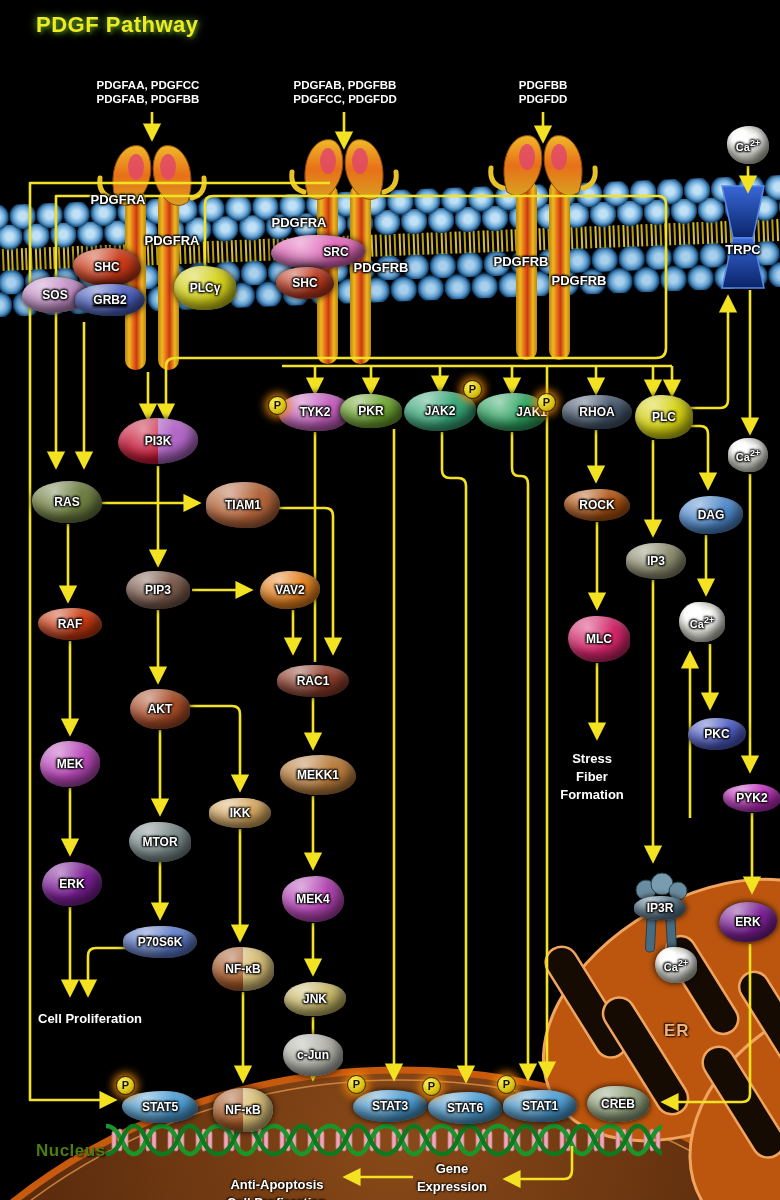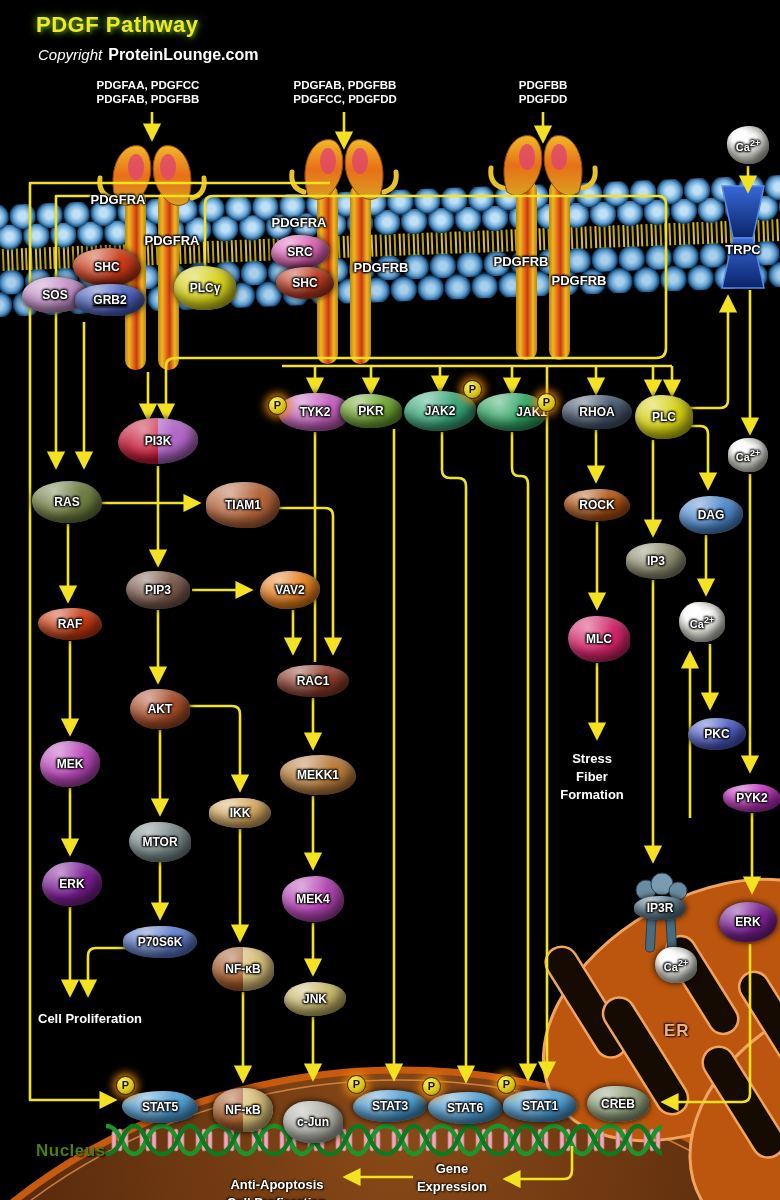--- a/index.html
+++ b/index.html
@@ -204,23 +204,20 @@
         <path d="M750,474 V770"></path>
         <path d="M752,813 V891"></path>
         <path d="M750,944 L750,1094 Q750,1102 742,1102 L664,1102"></path>
         <path d="M572,1146 L572,1170 Q572,1179 564,1179 L506,1179"></path>
         <path d="M413,1177 H346"></path>
       </g>
     </g>
   </svg>
 
   <div class="title">PDGF Pathway</div>
-  <div class="copy">
-    <span class="it">Copyright</span><span class="b">ProteinLounge.com</span>
-  </div>
 
   <div id="dyn">
       <div class="ligand" style="left: 148px; top: 78px;">
         <div>PDGFAA, PDGFCC</div>
         <div>PDGFAB, PDGFBB</div>
       </div>
       <div class="ligand" style="left: 345px; top: 78px;">
         <div>PDGFAB, PDGFBB</div>
         <div>PDGFCC, PDGFDD</div>
       </div>
@@ -240,21 +237,21 @@
       </div>
       <div class="node" style="left: 73px; top: 248px; width: 68px; height: 38px; border-radius: 55% 45% 48% 52% / 45% 55% 48% 52%; background: radial-gradient(circle at 32% 26%, rgba(255, 255, 255, 0.55), rgba(255, 255, 255, 0) 48%), rgb(204, 58, 24);">
         <span class="lb">SHC</span>
       </div>
       <div class="node" style="left: 75px; top: 284px; width: 70px; height: 32px; border-radius: 52% 48% 45% 55% / 48% 52% 55% 45%; background: radial-gradient(circle at 32% 26%, rgba(255, 255, 255, 0.55), rgba(255, 255, 255, 0) 48%), rgb(74, 95, 192); text-decoration: underline;">
         <span class="lb">GRB2</span>
       </div>
       <div class="node" style="left: 174px; top: 266px; width: 62px; height: 44px; border-radius: 45% 55% 52% 48% / 52% 48% 45% 55%; background: radial-gradient(circle at 32% 26%, rgba(255, 255, 255, 0.55), rgba(255, 255, 255, 0) 48%), rgb(214, 211, 28);">
         <span class="lb">PLCγ</span>
       </div>
-      <div class="node" style="left: 271px; top: 235px; width: 58px; height: 34px; border-radius: 48% 52% 55% 45% / 55% 45% 52% 48%; background: radial-gradient(circle at 32% 26%, rgba(255, 255, 255, 0.55), rgba(255, 255, 255, 0) 48%), rgb(224, 102, 184);">
+      <div class="node" style="left: 271px; top: 235px; width: 58px; height: 34px; border-radius: 48% 52% 55% 45% / 55% 45% 52% 48%; background: radial-gradient(circle at 32% 26%, rgba(255, 255, 255, 0.55), rgba(255, 255, 255, 0) 48%), rgb(224, 102, 184); padding-left: 36px;">
         <span class="lb">SRC</span>
       </div>
       <div class="node" style="left: 276px; top: 267px; width: 58px; height: 32px; border-radius: 55% 45% 48% 52% / 45% 55% 48% 52%; background: radial-gradient(circle at 32% 26%, rgba(255, 255, 255, 0.55), rgba(255, 255, 255, 0) 48%), rgb(192, 58, 32);">
         <span class="lb">SHC</span>
       </div>
       <div class="node" style="left: 279px; top: 393px; width: 72px; height: 38px; border-radius: 52% 48% 45% 55% / 48% 52% 55% 45%; background: radial-gradient(circle at 32% 26%, rgba(255, 255, 255, 0.55), rgba(255, 255, 255, 0) 48%), rgb(197, 96, 190);">
         <span class="lb">TYK2</span>
         <span class="badge" style="left: -11px; top: 3px;">P</span>
       </div>
       <div class="node" style="left: 340px; top: 394px; width: 62px; height: 34px; border-radius: 45% 55% 52% 48% / 52% 48% 45% 55%; background: radial-gradient(circle at 32% 26%, rgba(255, 255, 255, 0.55), rgba(255, 255, 255, 0) 48%), rgb(112, 168, 50);">
@@ -361,21 +358,21 @@
       <div class="node" style="left: 719px; top: 902px; width: 58px; height: 40px; border-radius: 48% 52% 55% 45% / 55% 45% 52% 48%; background: radial-gradient(circle at 32% 26%, rgba(255, 255, 255, 0.55), rgba(255, 255, 255, 0) 48%), rgb(125, 31, 150);">
         <span class="lb">ERK</span>
       </div>
       <div class="node" style="left: 122px; top: 1091px; width: 76px; height: 32px; border-radius: 55% 45% 48% 52% / 45% 55% 48% 52%; background: radial-gradient(circle at 32% 26%, rgba(255, 255, 255, 0.55), rgba(255, 255, 255, 0) 48%), rgb(77, 159, 214);">
         <span class="lb">STAT5</span>
         <span class="badge" style="left: -6px; top: -15px;">P</span>
       </div>
       <div class="node" style="left: 213px; top: 1088px; width: 60px; height: 44px; border-radius: 52% 48% 45% 55% / 48% 52% 55% 45%; background: radial-gradient(circle at 32% 26%, rgba(255, 255, 255, 0.55), rgba(255, 255, 255, 0) 48%), linear-gradient(90deg, rgb(165, 90, 40) 0px, rgb(165, 90, 40) 50%, rgb(217, 193, 121) 50%, rgb(217, 193, 121) 100%);">
         <span class="lb">NF-κB</span>
       </div>
-      <div class="node" style="left: 283px; top: 1101px; width: 60px; height: 42px; border-radius: 45% 55% 52% 48% / 52% 48% 45% 55%; background: radial-gradient(circle at 32% 26%, rgba(255, 255, 255, 0.55), rgba(255, 255, 255, 0) 48%), rgb(180, 180, 172);">
+      <div class="node" style="left: 283px; top: 1034px; width: 60px; height: 42px; border-radius: 45% 55% 52% 48% / 52% 48% 45% 55%; background: radial-gradient(circle at 32% 26%, rgba(255, 255, 255, 0.55), rgba(255, 255, 255, 0) 48%), rgb(180, 180, 172);">
         <span class="lb">c-Jun</span>
       </div>
       <div class="node" style="left: 353px; top: 1090px; width: 74px; height: 32px; border-radius: 48% 52% 55% 45% / 55% 45% 52% 48%; background: radial-gradient(circle at 32% 26%, rgba(255, 255, 255, 0.55), rgba(255, 255, 255, 0) 48%), rgb(77, 159, 214);">
         <span class="lb">STAT3</span>
         <span class="badge" style="left: -6px; top: -15px;">P</span>
       </div>
       <div class="node" style="left: 428px; top: 1092px; width: 74px; height: 32px; border-radius: 55% 45% 48% 52% / 45% 55% 48% 52%; background: radial-gradient(circle at 32% 26%, rgba(255, 255, 255, 0.55), rgba(255, 255, 255, 0) 48%), rgb(77, 159, 214);">
         <span class="lb">STAT6</span>
         <span class="badge" style="left: -6px; top: -15px;">P</span>
       </div>

